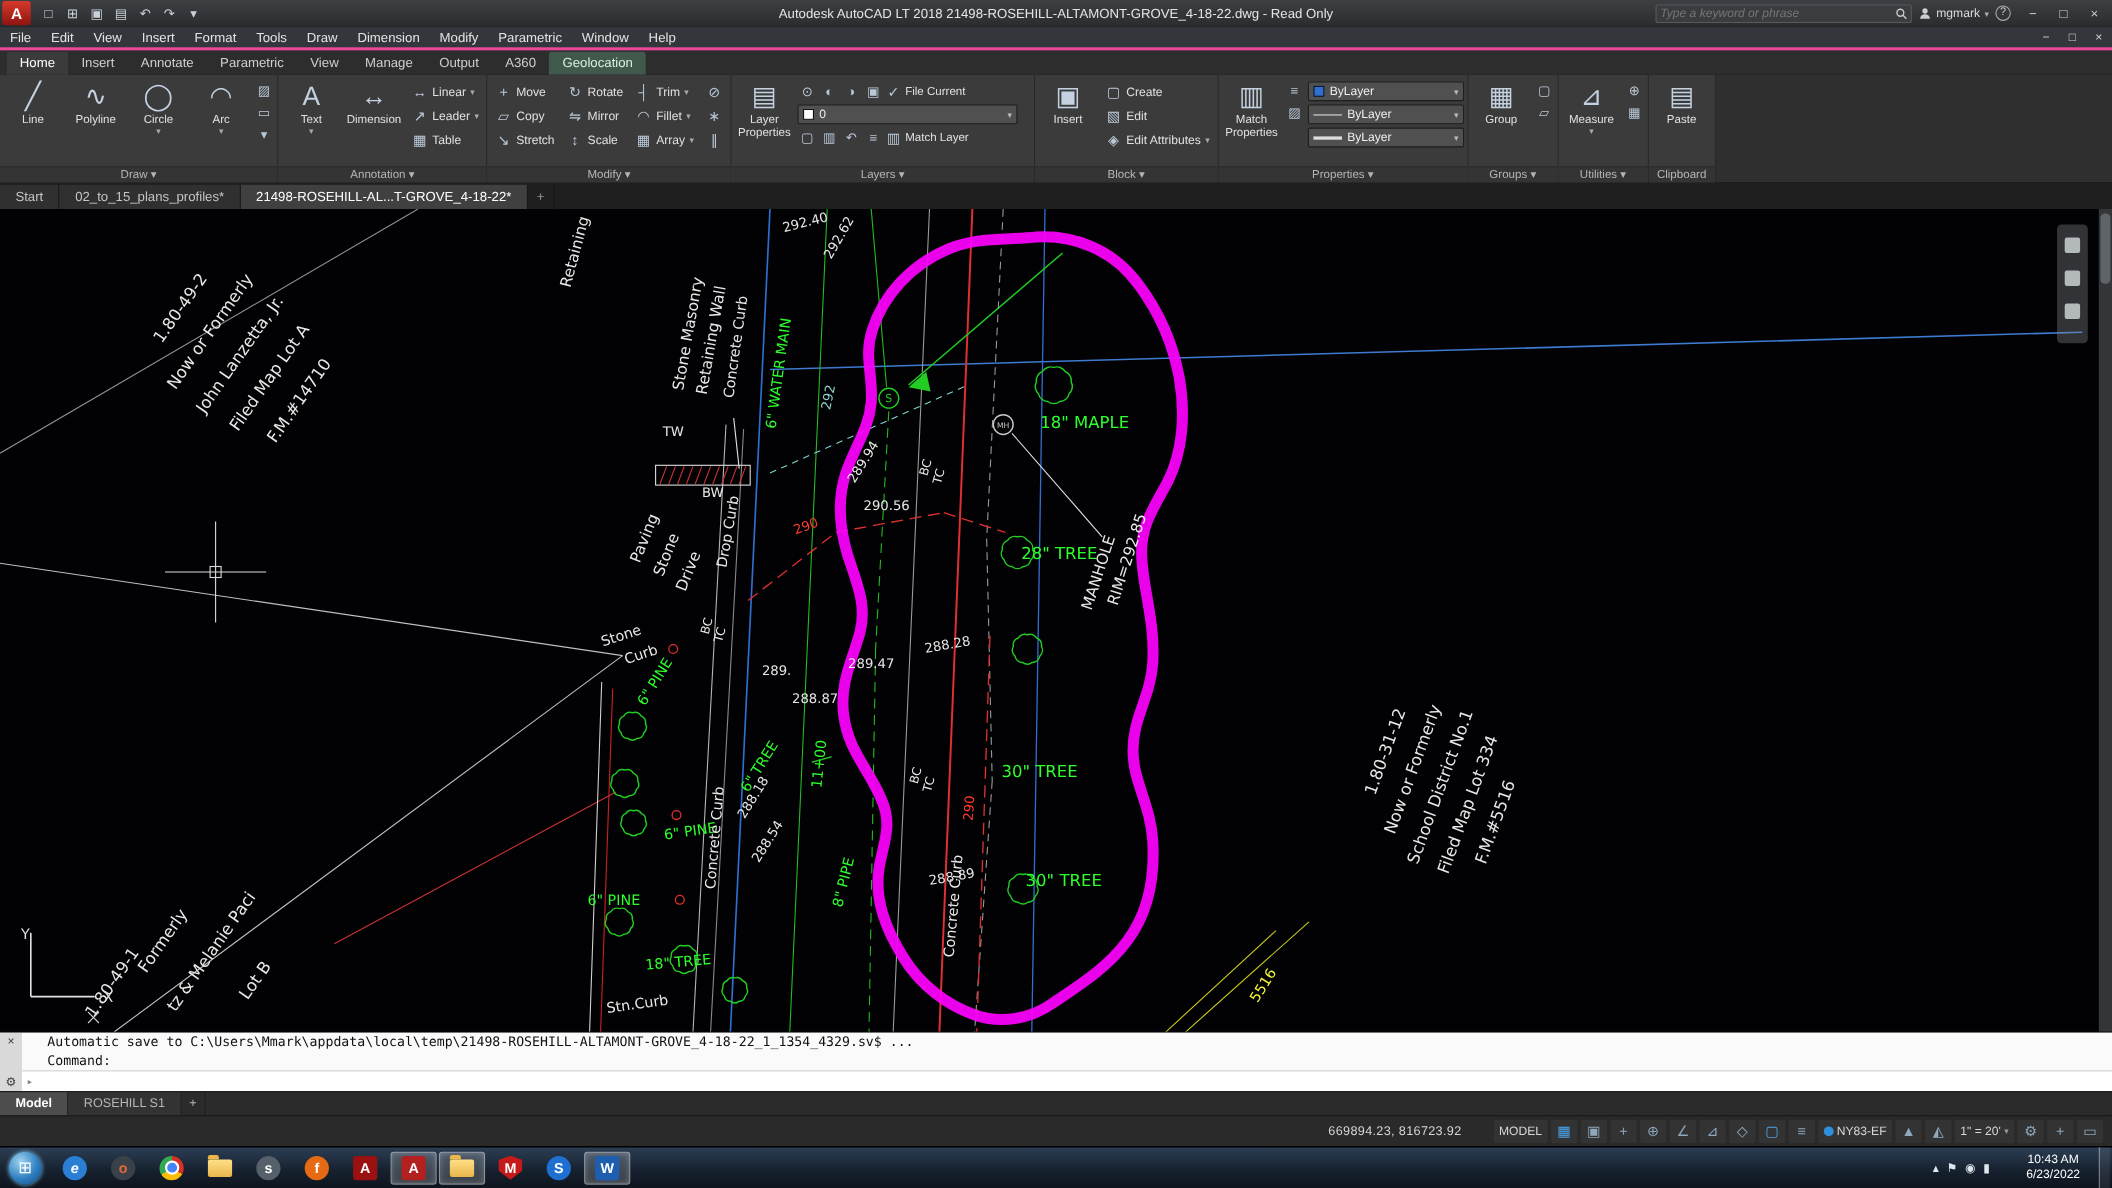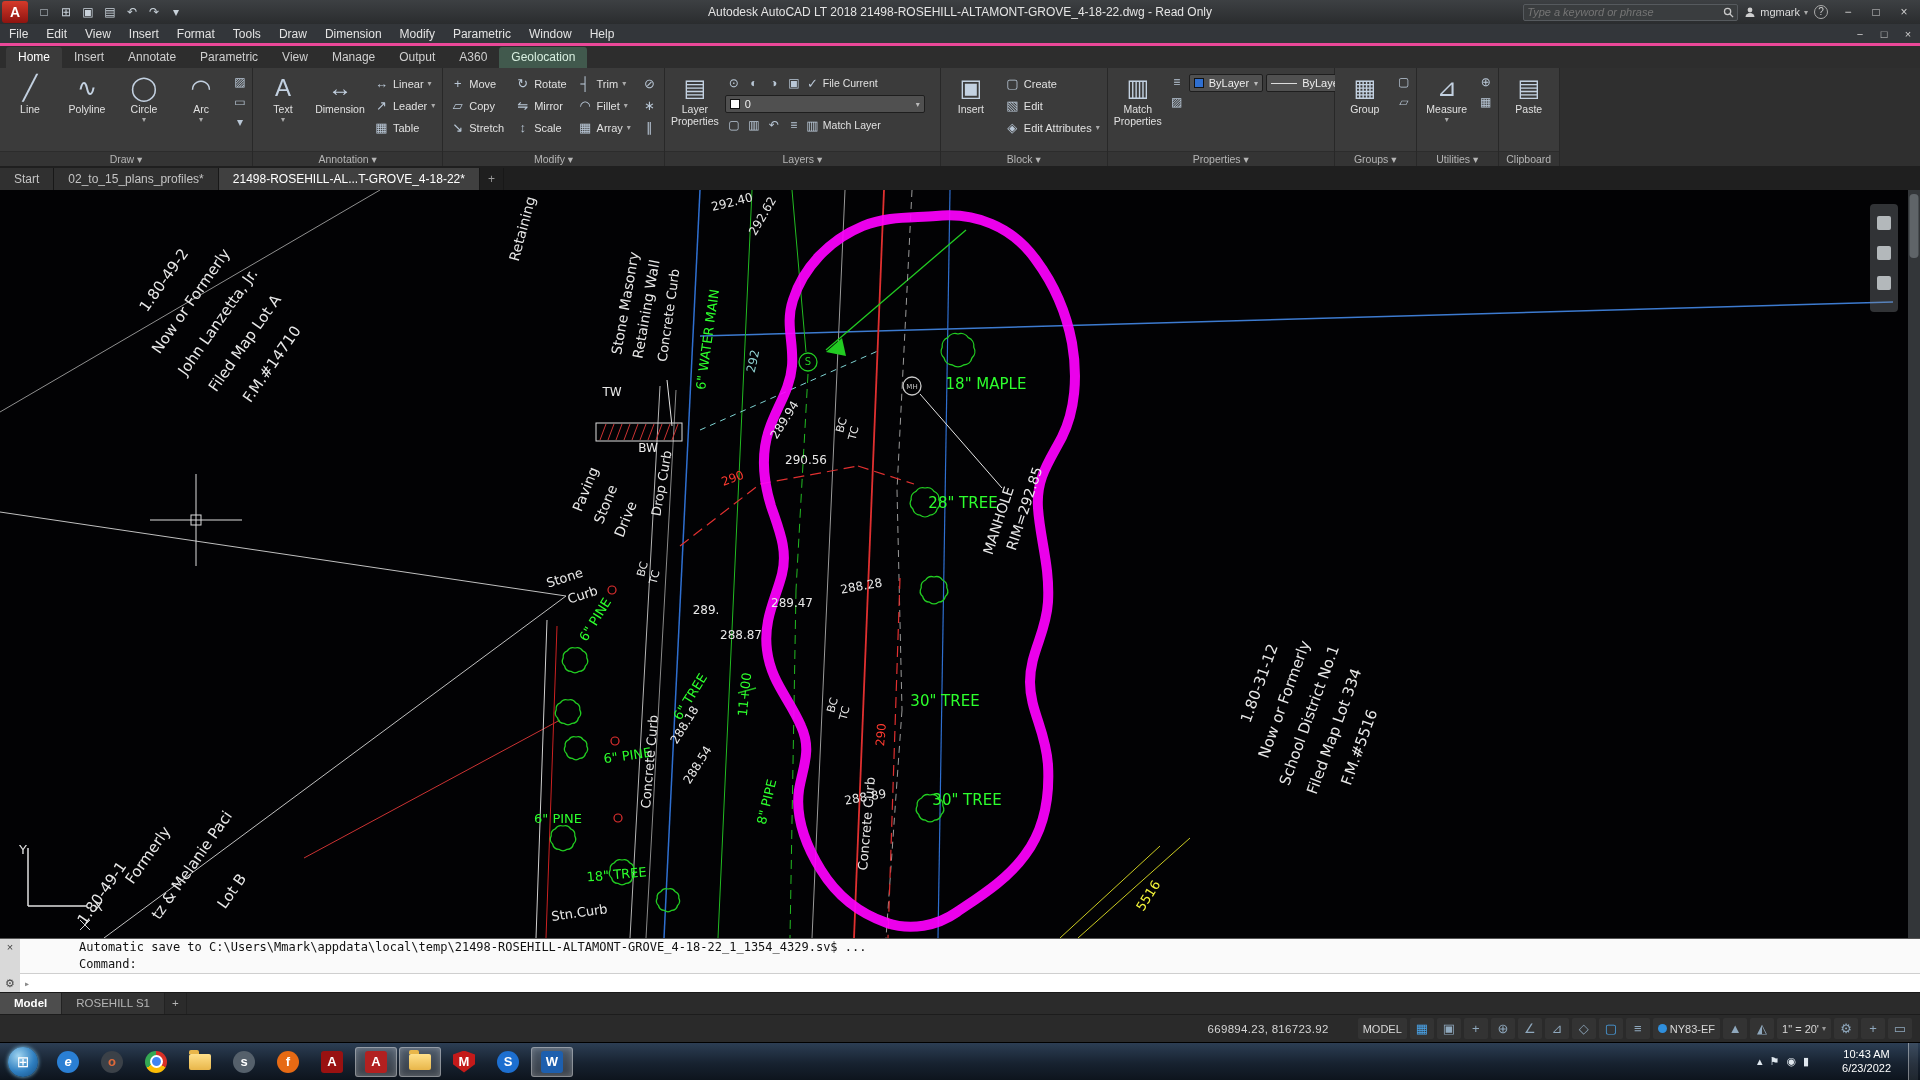--- a/index.html
+++ b/index.html
@@ -11,21 +11,21 @@
   .titlebar { height:24px; background:linear-gradient(#3d4043,#2a2c2e); display:flex;
     align-items:center; color:#e8e8e8; font-size:12px; position:relative; flex:0 0 24px; }
   .app-logo { width:26px; height:22px; margin-left:2px; background:linear-gradient(#d63a2a,#8e1410);
     color:#fff; font-weight:bold; text-align:center; line-height:22px; border-radius:3px; font-size:14px; }
   .qat { display:flex; align-items:center; margin-left:6px; gap:2px; }
   .qat-btn { width:20px; height:18px; color:#c9d2da; text-align:center; line-height:18px; font-size:12px; }
   .tb-title { position:absolute; left:50%; transform:translateX(-50%); white-space:nowrap;
     color:#e4e4e4; font-size:12px; }
   .tb-right { margin-left:auto; display:flex; align-items:center; gap:6px; padding-right:2px; }
   .searchbox { display:flex; align-items:center; background:#3a3d3f; border:1px solid #565a5e;
-    border-radius:2px; height:17px; width:215px; padding:0 3px;gap:26px; }
+    border-radius:2px; height:17px; width:233px; padding:0 3px;gap:26px; }
   .searchbox input { flex:1; background:transparent; border:none; outline:none; color:#cfcfcf;
     font-size:11px; font-style:italic; font-family:"Liberation Sans",sans-serif; }
   .signin { display:flex; align-items:center; gap:4px; color:#dcdcdc; font-size:11px; }
   .round-help { width:14px; height:14px; border:1px solid #aaa; border-radius:50%; color:#ccc;
     font-size:10px; text-align:center; line-height:12px; }
   .winbtns { display:flex; }
   .winbtn { width:28px; height:20px; text-align:center; line-height:20px; color:#cfcfcf; font-size:12px; }
 
   
   .menubar { height:22px; background:#33363a; display:flex; align-items:center; color:#e3e3e3;
@@ -56,41 +56,41 @@
   .sicon { font-size:13px; color:#b9c7d6; width:15px; text-align:center; }
   .scaret { font-size:8px; color:#aaa; }
   .layerswrap { display:flex; flex-direction:column; gap:2px; padding-top:3px; width:212px; }
   .lrow { display:flex; align-items:center; gap:2px; height:20px; }
   .ddrow { height:18px; background:#505050; border:1px solid #1e1e1e; border-radius:2px; display:flex;
     align-items:center; gap:5px; padding:0 4px; font-size:11px; color:#eee; }
   .ddrow .swatch { width:10px; height:10px; border:1px solid #111; }
   .ddrow .ddcaret { margin-left:auto; font-size:8px; color:#bbb; }
   .linesample { width:26px; height:1px; background:#ddd; }
   .lwsample { width:26px; height:3px; background:#ddd; }
-  .propcol { display:flex; flex-direction:row; gap:3px; padding-top:4px; width:142px; }
+  .propcol { display:flex; flex-direction:column; gap:3px; padding-top:4px; width:142px; }
   .lbtn { display:flex; align-items:center; gap:3px; font-size:10.5px; color:#e0e0e0; white-space:nowrap; }
 
   
   .filetabs { height:24px; background:#1f1f1f; display:flex; align-items:flex-end; flex:0 0 24px; }
   .ftab { padding:0 14px; height:22px; line-height:22px; font-size:12px; background:#303030;
     color:#c4c4c4; border-right:1px solid #181818; white-space:nowrap; }
   .ftab.active { background:#404040; color:#fff; }
   .ftab.plus { width:24px; padding:0; text-align:center; background:transparent; color:#999; }
 
   
   .canvas { flex:1 1 auto; position:relative; background:#020204; }
   .canvas svg { position:absolute; inset:0; }
 
   
   .cmdpanel { height:54px; flex:0 0 54px; display:flex; background:#f0f0f0; border-top:1px solid #555; }
   .cmd-side { width:20px; background:#d9d9d9; display:flex; flex-direction:column; align-items:center;
     justify-content:space-between; padding:2px 0; color:#444; font-size:11px; }
   .cmd-lines { flex:1; display:flex; flex-direction:column; font-family:"DejaVu Sans Mono",monospace;
     font-size:12px; color:#111; background:#fafafa; }
-  .cmd-hist { height:17px; line-height:17px; padding-left:23px; white-space:nowrap; overflow:hidden;margin-left:36px; }
+  .cmd-hist { height:17px; line-height:17px; padding-left:23px; white-space:nowrap; overflow:hidden; }
   .cmd-inputrow { flex:1; display:flex; align-items:center; background:#fff; border-top:1px solid #cfcfcf; padding-left:4px; gap:4px; }
   .cmd-inputrow .picon { color:#888; font-size:10px; }
   .cmd-inputrow input { flex:1; border:none; outline:none; font-family:"DejaVu Sans Mono",monospace;
     font-size:12px; font-style:italic; color:#333; background:transparent; }
 
   
   .layouttabs { height:22px; flex:0 0 22px; background:#2b2b2b; display:flex; align-items:flex-end; border-top:1px solid #1a1a1a; }
   .ltab { padding:0 14px; height:21px; line-height:21px; font-size:11.5px; color:#b5b5b5; background:#333; border-right:1px solid #222; }
   .ltab.active { background:#4d4d4d; color:#fff; font-weight:bold; }
   .ltab.plus { background:transparent; width:22px; padding:0; text-align:center; }

